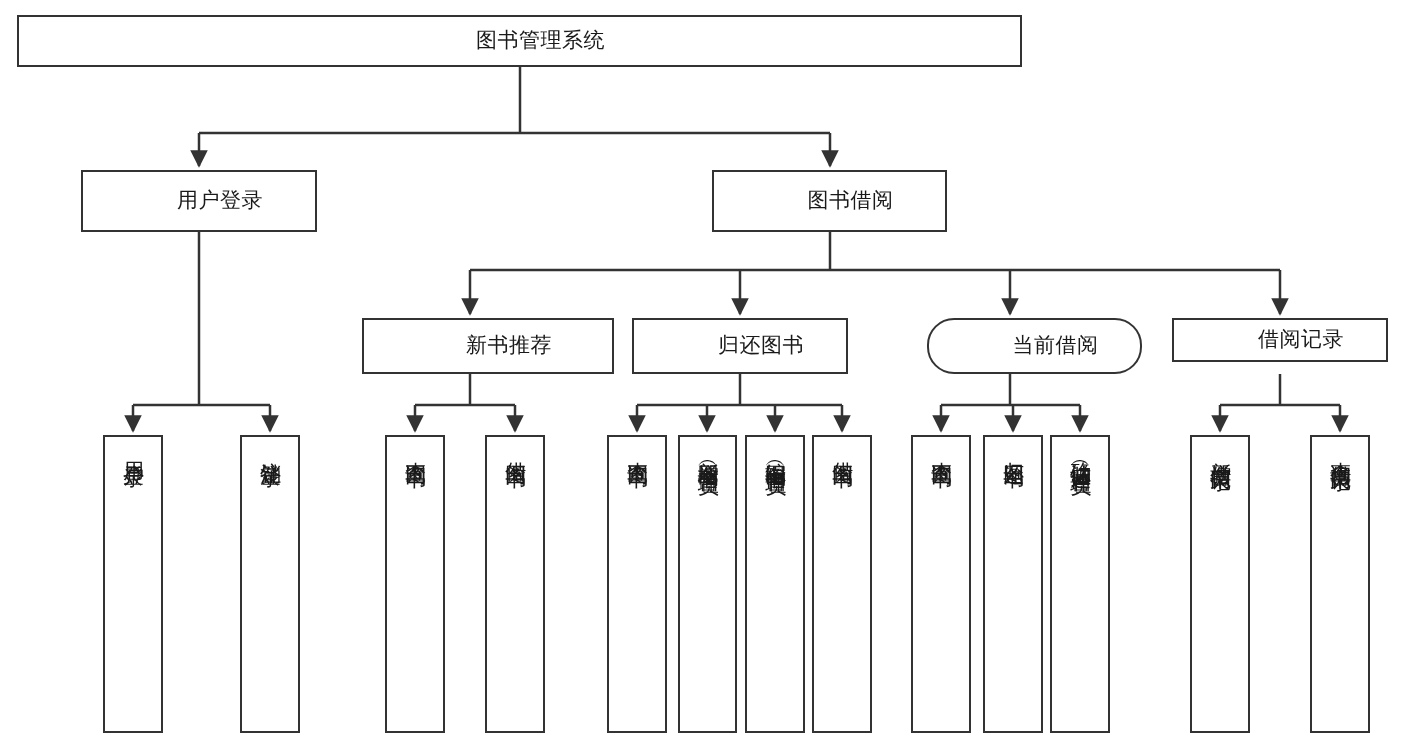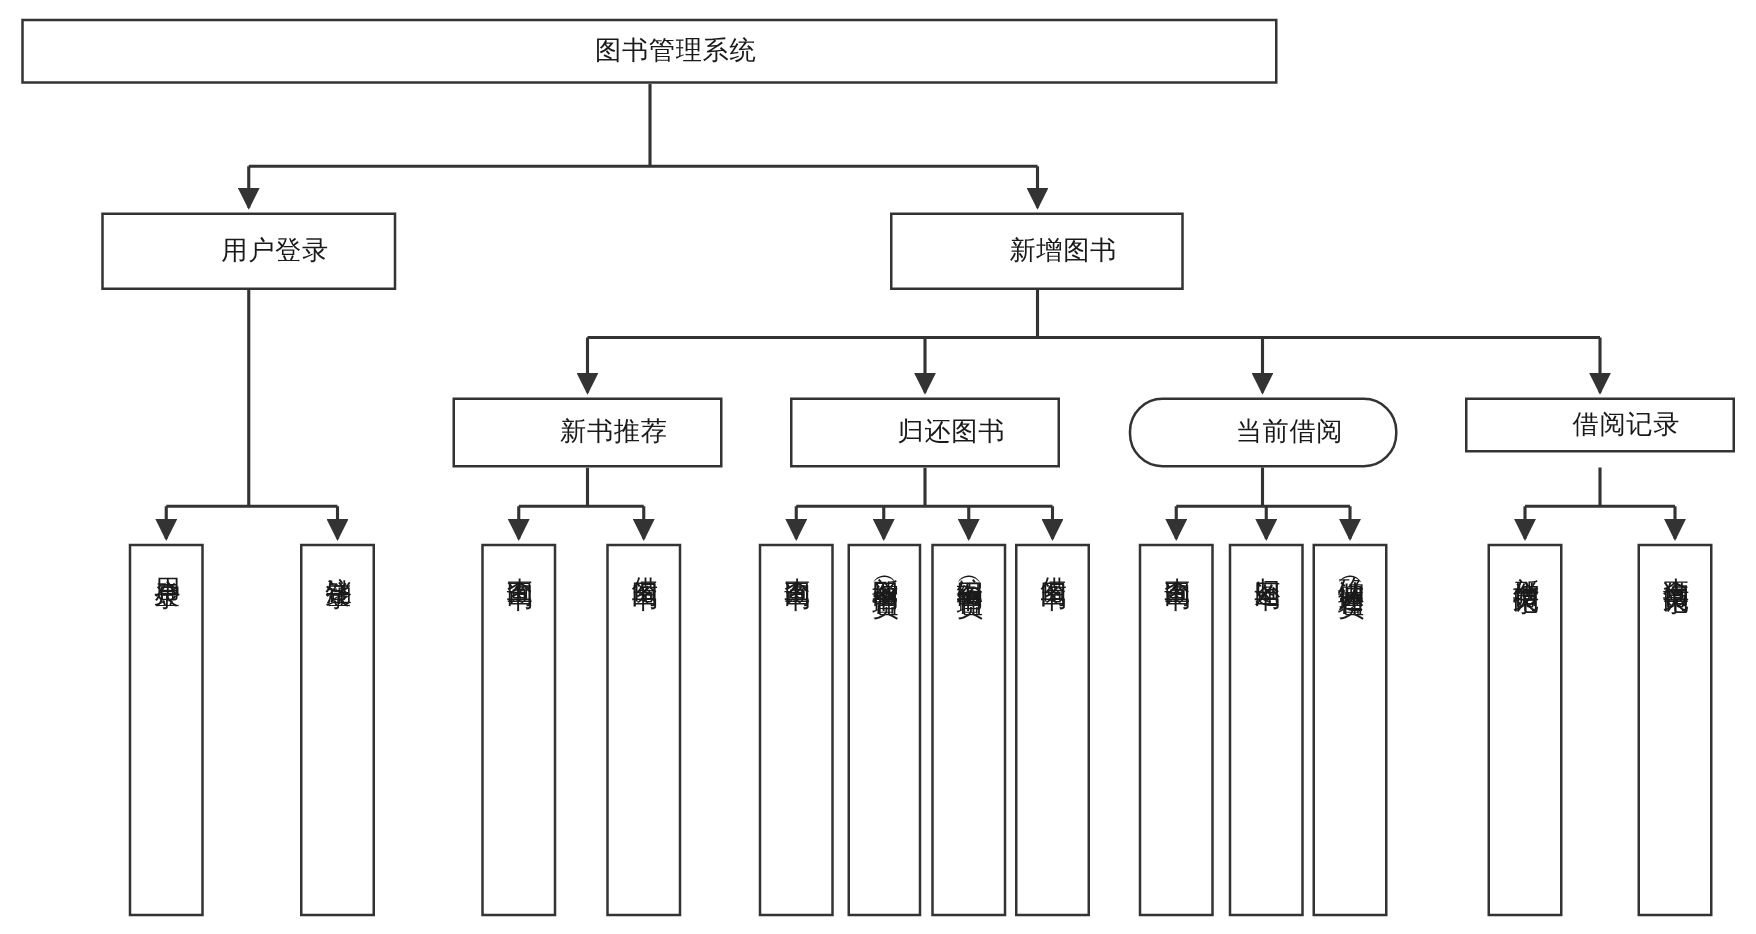--- a/index.html
+++ b/index.html
@@ -123,30 +123,30 @@
   </svg>
 
   <div class="node node-h" style="left:17px; top:15px; width:1005px; height:52px;">
     <span>图书管理系统</span>
   </div>
 
   <div class="node node-h" style="left:81px; top:170px; width:236px; height:62px;">
     <span>用户登录</span>
   </div>
   <div class="node node-h" style="left:712px; top:170px; width:235px; height:62px;">
-    <span>新增图书</span>
+    <span>图书借阅</span>
   </div>
 
-  <div class="node node-h" style="left:362px; top:318px; width:216px; height:56px;">
+  <div class="node node-h" style="left:362px; top:318px; width:252px; height:56px;">
     <span>新书推荐</span>
   </div>
   <div class="node node-h" style="left:632px; top:318px; width:216px; height:56px;">
     <span>归还图书</span>
   </div>
-  <div class="node node-h" style="left:903px; top:318px; width:215px; height:56px;border-radius:27px;">
+  <div class="node node-h" style="left:927px; top:318px; width:215px; height:56px;border-radius:27px;">
     <span>当前借阅</span>
   </div>
   <div class="node node-h" style="left:1172px; top:318px; width:216px; height:44px;">
     <span>借阅记录</span>
   </div>
 
   <div class="node node-v" style="left:103px; top:435px; width:60px; height:298px;">
     <span class="vlabel">用户登录</span>
   </div>
   <div class="node node-v" style="left:240px; top:435px; width:60px; height:298px;">

